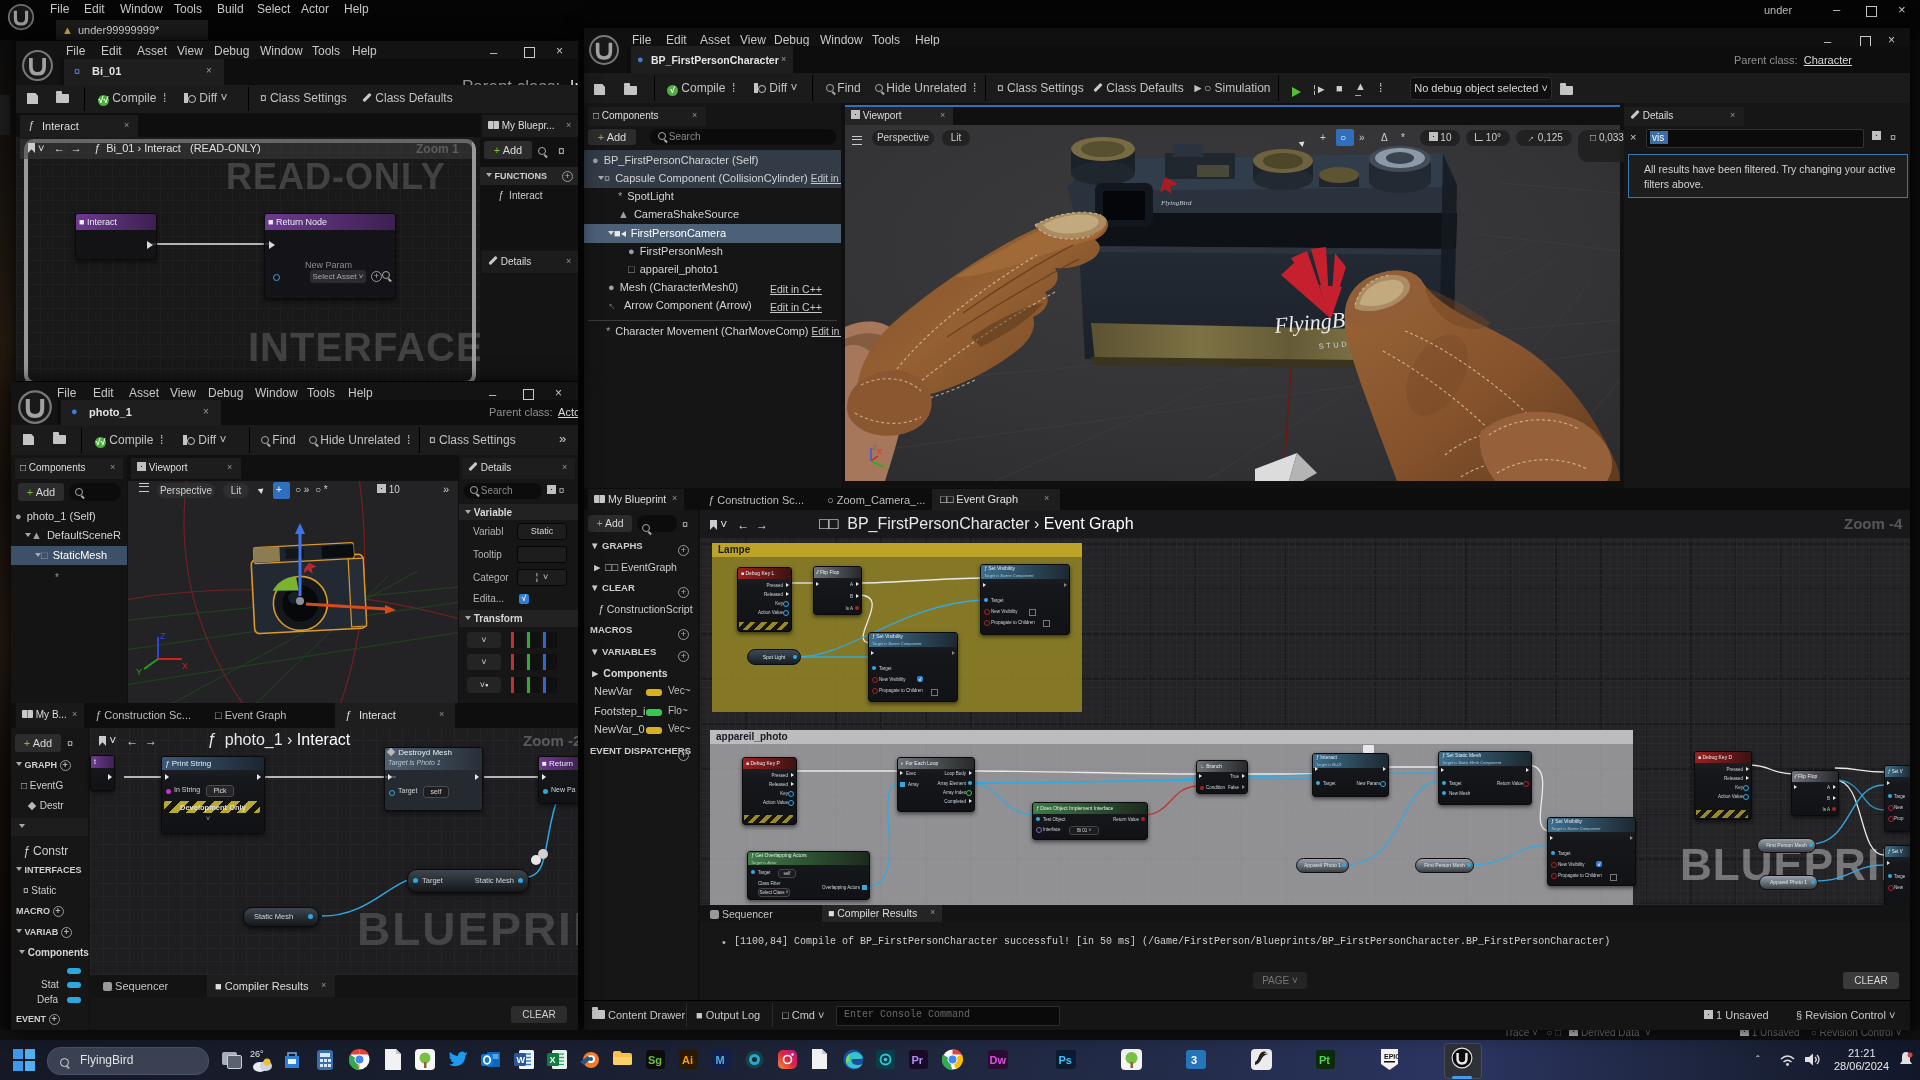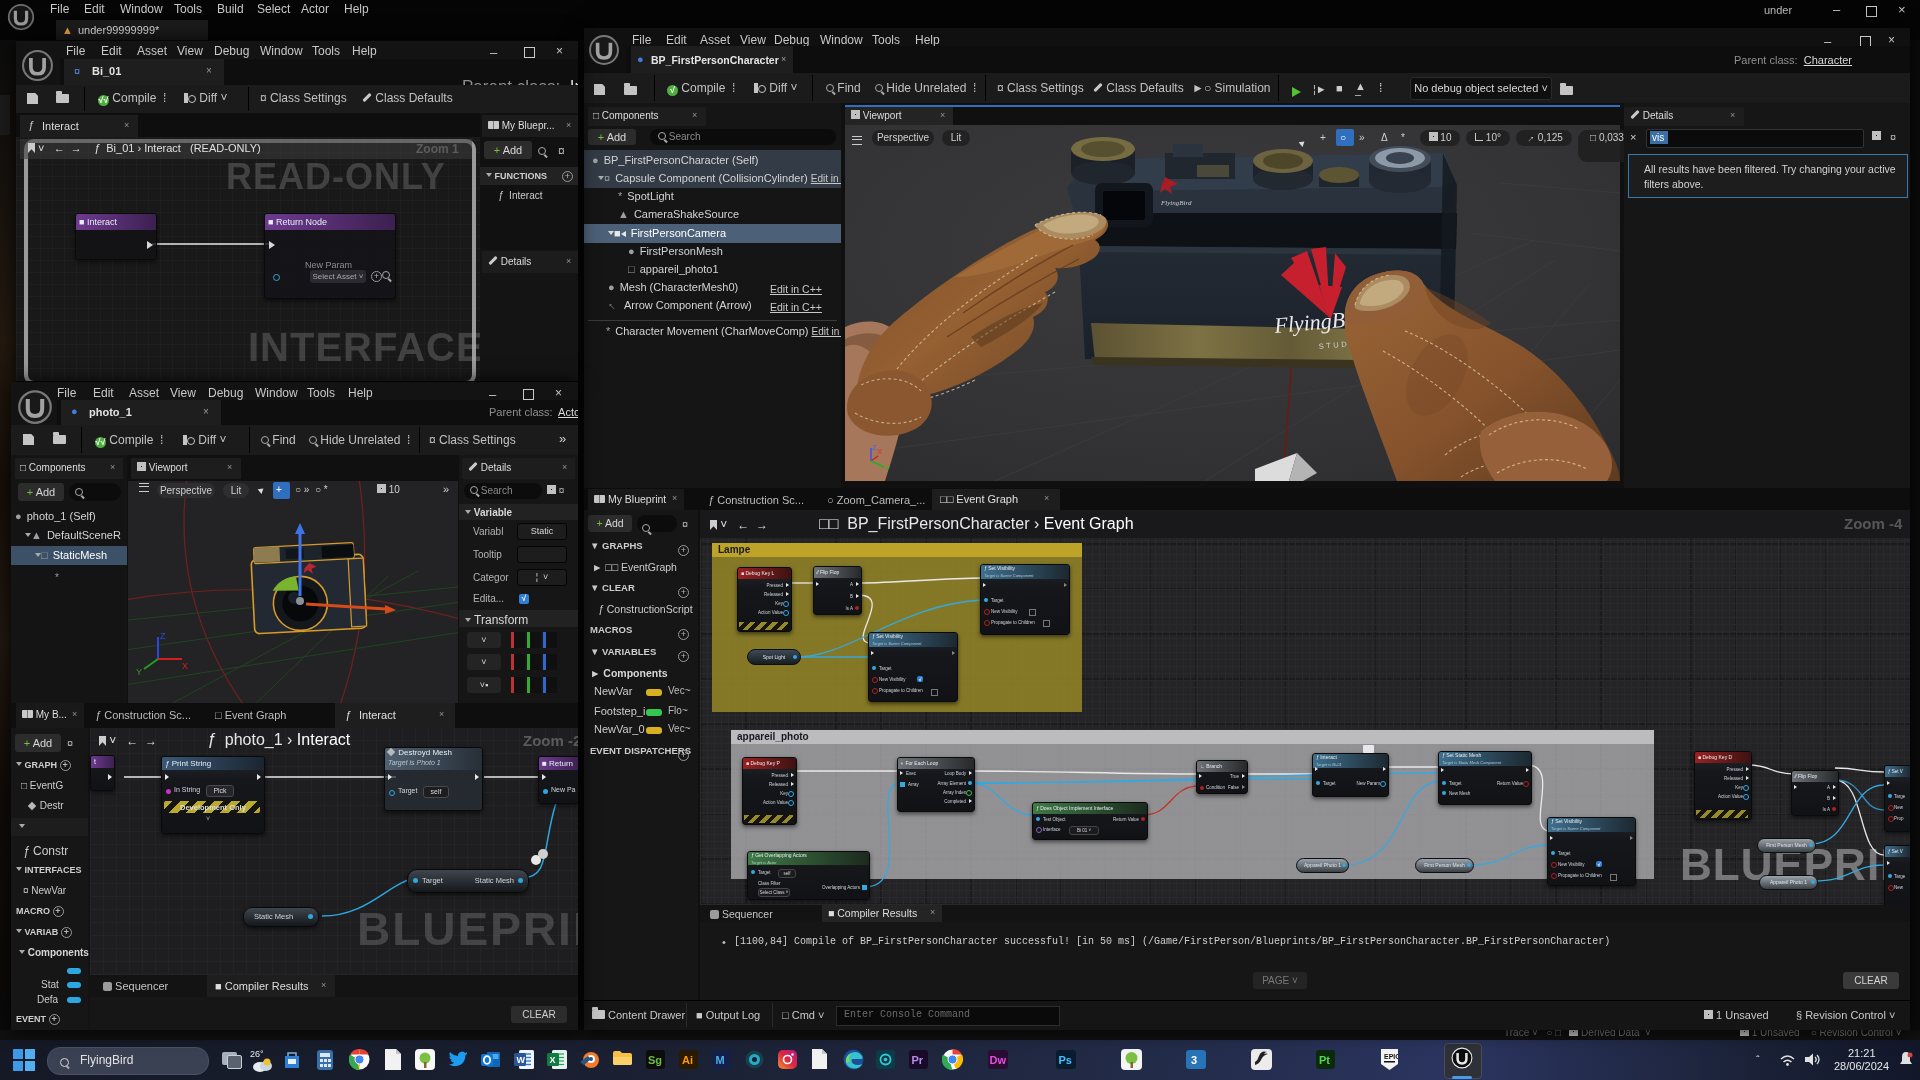--- a/index.html
+++ b/index.html
@@ -612,21 +612,21 @@
  <div class="a" id="egraph" style="left:116px;top:482px;width:1210px;height:395px;background:#242427;background-image:repeating-linear-gradient(90deg,#29292c 0 1px,transparent 1px 7px),repeating-linear-gradient(0deg,#29292c 0 1px,transparent 1px 7px),repeating-linear-gradient(90deg,#1b1b1e 0 1.5px,transparent 1.5px 45px),repeating-linear-gradient(0deg,#1b1b1e 0 1.5px,transparent 1.5px 45px)"></div>
  <div class="a" style="left:116px;top:482px;width:1210px;height:28px;background:#19191b"></div>
  <div class="tx" style="left:126px;top:490px;font-size:12px;color:#e0e0e0"><span class="bmk"></span> ˅&nbsp;&nbsp;&nbsp;←&nbsp;&nbsp;→</div>
  <div class="tx" style="left:235px;top:487px;font-size:16px;color:#e8e8e8">□□&nbsp;&nbsp;BP_FirstPersonCharacter › <span style="color:#fff">Event Graph</span></div>
  <div class="tx" style="left:1260px;top:487px;font-size:15px;color:rgba(200,200,200,.35);font-weight:bold">Zoom -4</div>
 
  <div class="cmt" style="left:128px;top:515px;width:370px;height:169px;background:rgba(146,132,40,.88)">
       <div class="ch" style="background:#bda428">Lampe</div>
     </div>
 
- <div class="cmt" style="left:147px;top:702px;width:923px;height:149px;background:rgba(182,182,186,.75)">
+ <div class="cmt" style="left:126px;top:702px;width:923px;height:175px;background:rgba(182,182,186,.75)">
       <div class="ch" style="background:#bcbcbe">appareil_photo</div>
     </div>
 
  <div class="wm" style="left:1096px;top:812px;font-size:44px;color:rgba(220,220,220,.45)">BLUEPRINT</div>
 
  <svg class="a" style="left:116px;top:482px" width="1210" height="395">
   <g fill="none" stroke="#e8e8e8" stroke-width="1.3">
    <path d="M88 73 H116"></path>
         <path d="M158 73 C 200 73 240 68 283 68"></path>
         <path d="M158 85 C 195 85 145 133 171 133"></path>
@@ -1064,21 +1064,21 @@
  <div class="tx" style="left:454px;top:125px;font-size:10px;font-weight:bold;color:#d8d8d8"><span class="tdn"></span> Variable</div>
  <div class="tx" style="left:462px;top:144px;font-size:10px;color:#b5b5b5">Variabl</div>
     <div class="btn" style="left:506px;top:141px;width:48px;height:15px;font-size:9px;line-height:15px;background:#1d1d1d;border:1px solid #050505">Static</div>
  <div class="tx" style="left:462px;top:167px;font-size:10px;color:#b5b5b5">Tooltip</div>
     <div class="btn" style="left:506px;top:164px;width:48px;height:15px;background:#1d1d1d;border:1px solid #050505"></div>
  <div class="tx" style="left:462px;top:190px;font-size:10px;color:#b5b5b5">Categor</div>
     <div class="btn" style="left:506px;top:187px;width:48px;height:15px;font-size:9px;line-height:15px;background:#1d1d1d;border:1px solid #050505">¦ &nbsp;˅</div>
  <div class="tx" style="left:462px;top:211px;font-size:10px;color:#b5b5b5">Edita...</div>
     <div class="tx" style="left:508px;top:209px;font-size:11px;color:#3f8fe8"><span class="cbx">√</span></div>
  <div class="a" style="left:448px;top:228px;width:119px;height:17px;background:#222222"></div>
- <div class="tx" style="left:454px;top:231px;font-size:12px;font-weight:normal;color:#d8d8d8"><span class="tdn"></span> Transform</div>
+ <div class="tx" style="left:454px;top:231px;font-size:10px;font-weight:bold;color:#d8d8d8"><span class="tdn"></span> Transform</div>
  <div class="btn" style="left:456px;top:250px;width:34px;height:16px;font-size:9px;line-height:16px;background:#242424">˅</div>
  <div class="a" style="left:500px;top:250px;width:11px;height:16px;background:#101010;border-left:3px solid #b33;"></div>
     <div class="a" style="left:516px;top:250px;width:11px;height:16px;background:#101010;border-left:3px solid #3a3;"></div>
     <div class="a" style="left:532px;top:250px;width:11px;height:16px;background:#101010;border-left:3px solid #36c;"></div>
  <div class="btn" style="left:456px;top:272px;width:34px;height:16px;font-size:9px;line-height:16px;background:#242424">˅</div>
  <div class="a" style="left:500px;top:272px;width:11px;height:16px;background:#101010;border-left:3px solid #b33;"></div>
     <div class="a" style="left:516px;top:272px;width:11px;height:16px;background:#101010;border-left:3px solid #3a3;"></div>
     <div class="a" style="left:532px;top:272px;width:11px;height:16px;background:#101010;border-left:3px solid #36c;"></div>
  <div class="btn" style="left:456px;top:295px;width:34px;height:16px;font-size:9px;line-height:16px;background:#242424">˅▪</div>
  <div class="a" style="left:500px;top:295px;width:11px;height:16px;background:#101010;border-left:3px solid #b33;"></div>
@@ -1101,21 +1101,21 @@
  <div class="a" style="left:0px;top:346px;width:77px;height:302px;background:#161616"></div>
  <div class="btn" style="left:4px;top:352px;width:46px;height:18px;font-size:11px;line-height:18px"><span style="color:#6fc13e">+</span> Add</div>
  <div class="tx" style="left:56px;top:355px;font-size:11px;color:#bdbdbd">¤</div>
  <div class="tx" style="left:5px;top:378px;font-size:9px;font-weight:bold;color:#cfcfcf"><span class="tdn"></span> GRAPH <span class="oplus">+</span></div>
  <div class="tx" style="left:10px;top:398px;font-size:10px;color:#cdcdcd">□ EventG</div>
  <div class="tx" style="left:18px;top:418px;font-size:10px;color:#cdcdcd"><span class="diam"></span> Destr</div>
  <div class="a" style="left:0px;top:436px;width:77px;height:18px;background:#1d1d1d"></div>
  <div class="tx" style="left:8px;top:440px;font-size:9px;color:#9f9f9f"><span class="tdn"></span></div>
  <div class="tx" style="left:12px;top:462px;font-size:12px;color:#cdcdcd"><i>ƒ</i> Constr</div>
  <div class="tx" style="left:5px;top:483px;font-size:9px;font-weight:bold;color:#cfcfcf"><span class="tdn"></span> INTERFACES</div>
- <div class="tx" style="left:12px;top:503px;font-size:10px;color:#cdcdcd">¤ NewVar</div>
+ <div class="tx" style="left:12px;top:503px;font-size:10px;color:#cdcdcd">¤ Static</div>
  <div class="tx" style="left:5px;top:524px;font-size:9px;font-weight:bold;color:#cfcfcf">MACRO <span class="oplus">+</span></div>
  <div class="tx" style="left:5px;top:545px;font-size:9px;font-weight:bold;color:#cfcfcf"><span class="tdn"></span> VARIAB <span class="oplus">+</span></div>
  <div class="tx" style="left:8px;top:565px;font-size:10px;font-weight:bold;color:#d5d5d5"><span class="tdn"></span> Components</div>
  <div class="a" style="left:56px;top:586px;width:14px;height:6px;background:#2da7e0;border-radius:3px"></div>
  <div class="tx" style="left:30px;top:597px;font-size:10px;color:#cdcdcd">Stat</div>
     <div class="a" style="left:56px;top:600px;width:14px;height:6px;background:#2da7e0;border-radius:3px"></div>
  <div class="tx" style="left:26px;top:612px;font-size:10px;color:#cdcdcd">Defa</div>
     <div class="a" style="left:56px;top:615px;width:14px;height:6px;background:#2da7e0;border-radius:3px"></div>
  <div class="tx" style="left:5px;top:632px;font-size:9px;font-weight:bold;color:#cfcfcf">EVENT <span class="oplus">+</span></div>
 

